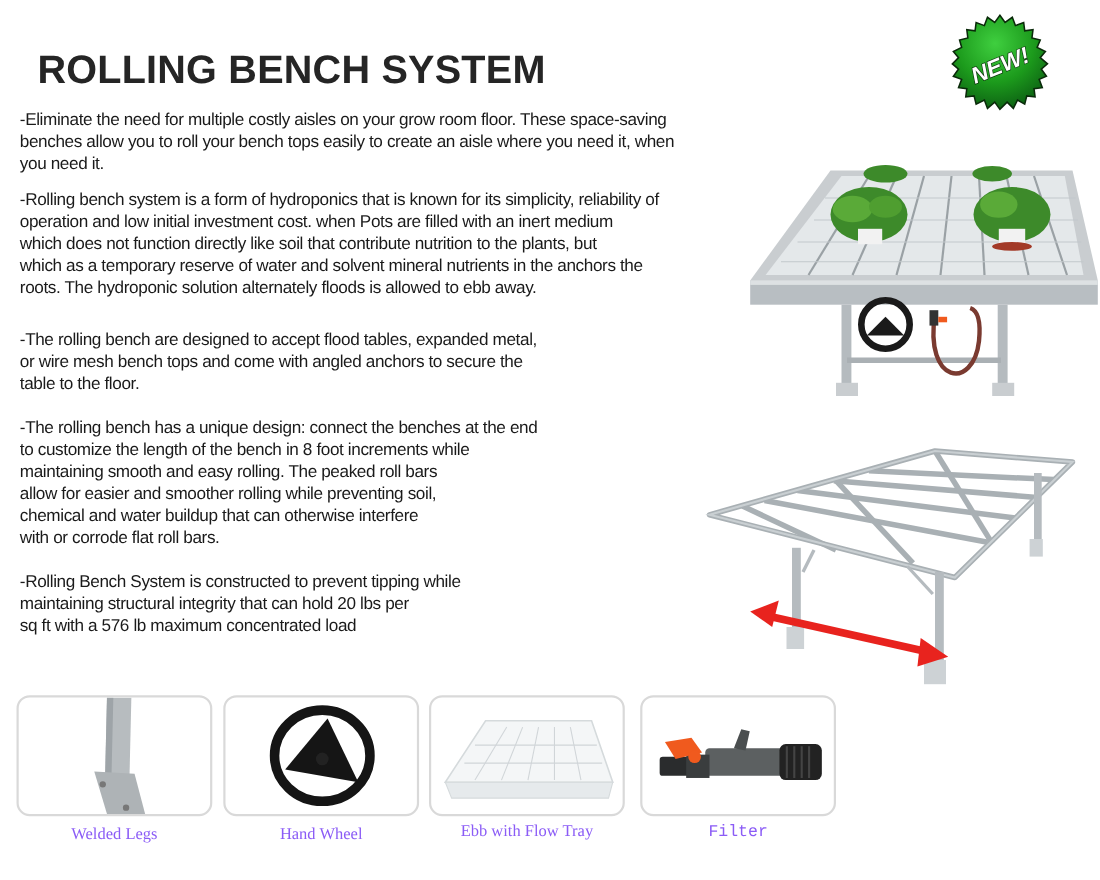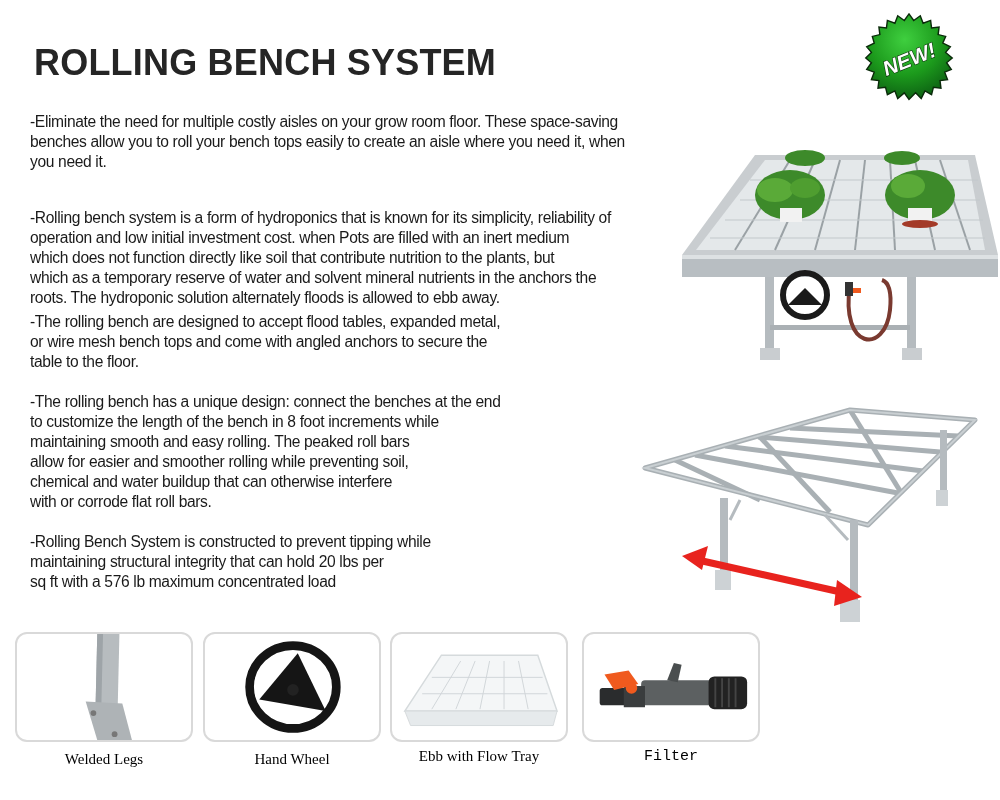--- a/index.html
+++ b/index.html
@@ -5,44 +5,44 @@
   html, body { margin: 0; padding: 0; background: #ffffff; }
   body { width: 1000px; height: 800px; position: relative; overflow: hidden;
          font-family: "Liberation Sans", sans-serif; color: #1e1e1e; }
 
   .title { position: absolute; left: 19px; top: 28px; margin: 15px;
            font-family: "Liberation Sans", sans-serif; font-weight: bold;
            font-size: 36px; letter-spacing: 0.2px; color: #252525; line-height: 40px; }
 
   .badge { position: absolute; left: 862px; top: 12px; width: 94px; height: 94px; }
 
-  .para { position: absolute; left: 18px; margin: 12px; font-size: 15.6px; line-height: 20px;
+  .para { position: absolute; left: 18px; margin: 0; font-size: 15.6px; line-height: 20px;
           color: #1a1a1a; white-space: pre-line; font-family: "Liberation Sans", sans-serif;
           letter-spacing: -0.35px; }
   #p1 { top: 100px; width: 670px; }
-  #p2 { top: 196px; width: 670px; }
+  #p2 { top: 172px; width: 670px; }
   #p3 { top: 300px; width: 540px; }
   #p4 { top: 380px; width: 540px; }
   #p5 { top: 520px; width: 520px; }
 
   .photo { position: absolute; }
   #photo-flood { left: 680px; top: 150px; width: 320px; height: 215px; }
   #photo-frame { left: 640px; top: 400px; width: 340px; height: 225px; }
 
   .thumb { position: absolute; top: 632px; width: 178px; height: 110px;
            border: 2px solid #d9d9d9; border-radius: 12px; background: #fff; overflow: hidden;
            box-sizing: border-box; }
   #thumb-0 { left: 15px; }
   #thumb-1 { left: 203px; }
   #thumb-2 { left: 390px; }
   #thumb-3 { left: 582px; }
   .thumb svg { width: 100%; height: 100%; display: block; }
 
   .caption { position: absolute; top: 750px; width: 178px; text-align: center;
-             font-family: "Liberation Serif", serif; font-size: 15px; color: #000000; }
+             font-family: "Liberation Serif", serif; font-size: 15px; color: #8b5cf6; }
   #cap-0 { left: 15px; top: 751px; }
   #cap-1 { left: 203px; top: 751px; text-align: center; }
   #cap-2 { left: 390px; top: 748px; text-align: center; }
   #cap-3 { left: 582px; top: 748px; font-family: Liberation Mono, monospace; font-size: 15px; }
 </style>
 </head>
 <body>
 
 <h1 class="title">ROLLING BENCH SYSTEM</h1>
 

